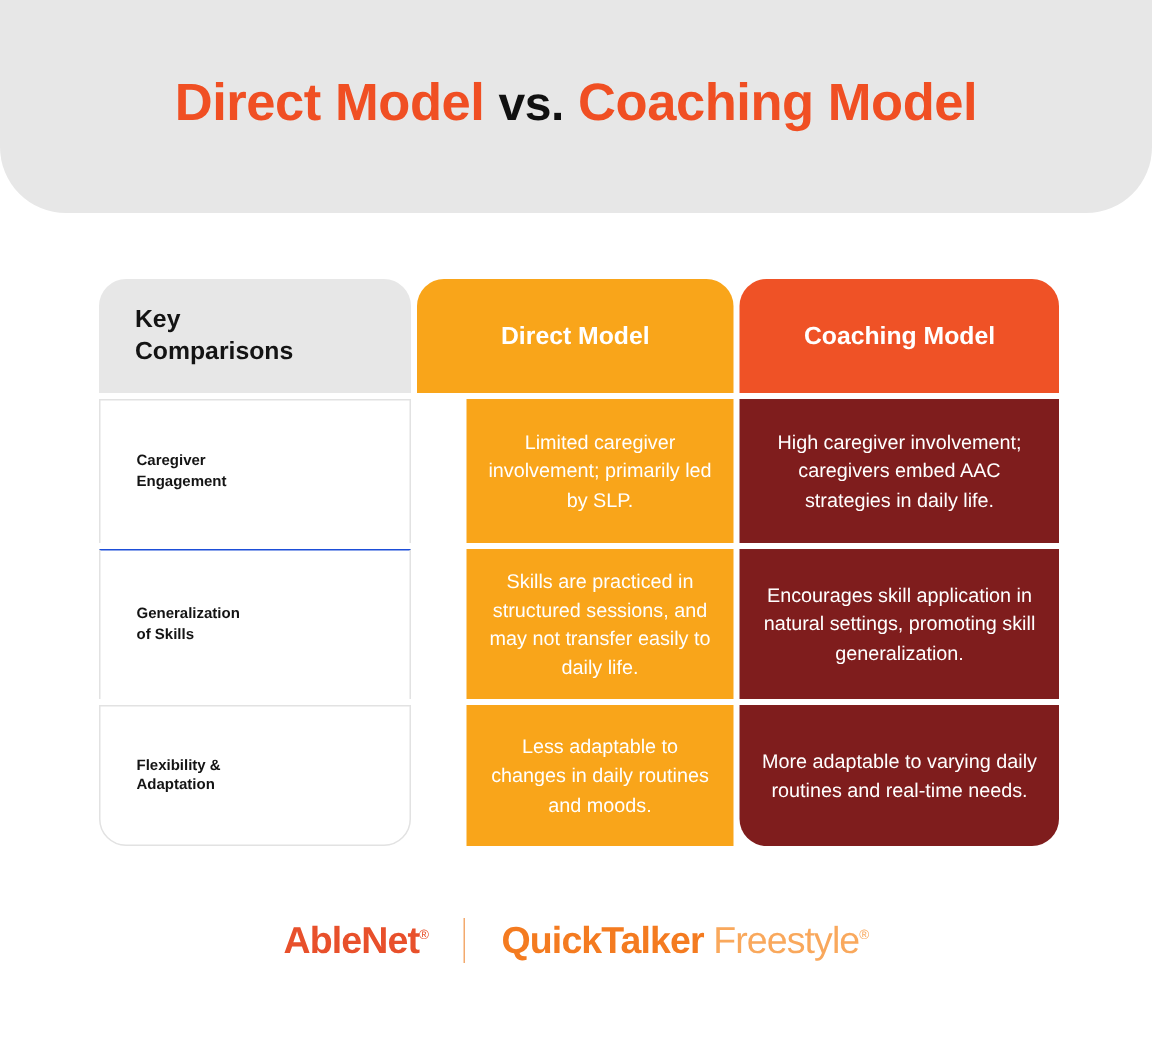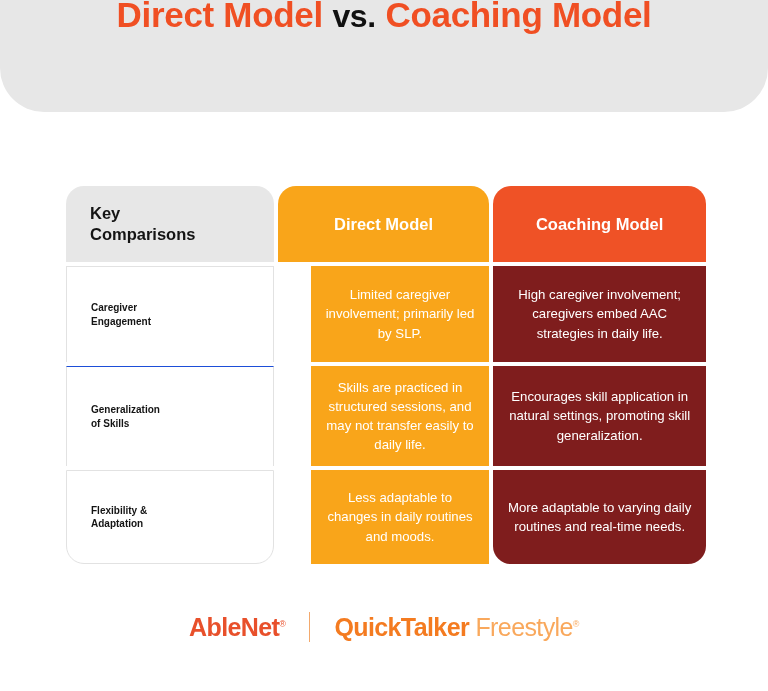--- a/index.html
+++ b/index.html
@@ -14,26 +14,26 @@
     overflow: hidden;
     position: relative;
   }
 
   
   .header-band {
     position: absolute;
     top: 0;
     left: 0;
     width: 768px;
-    height: 112px;
+    height: 142px;
     background: #e7e7e7;
     border-bottom-left-radius: 44px;
     border-bottom-right-radius: 44px;
     display: flex;
-    align-items: flex-start;
+    align-items: center;
     justify-content: center;
     box-sizing: border-box;
   }
   .page-title {
     font-size: 35px;
     font-weight: 700;
     letter-spacing: -0.3px;
     text-align: center;
     line-height: 1.1;
     white-space: nowrap;

